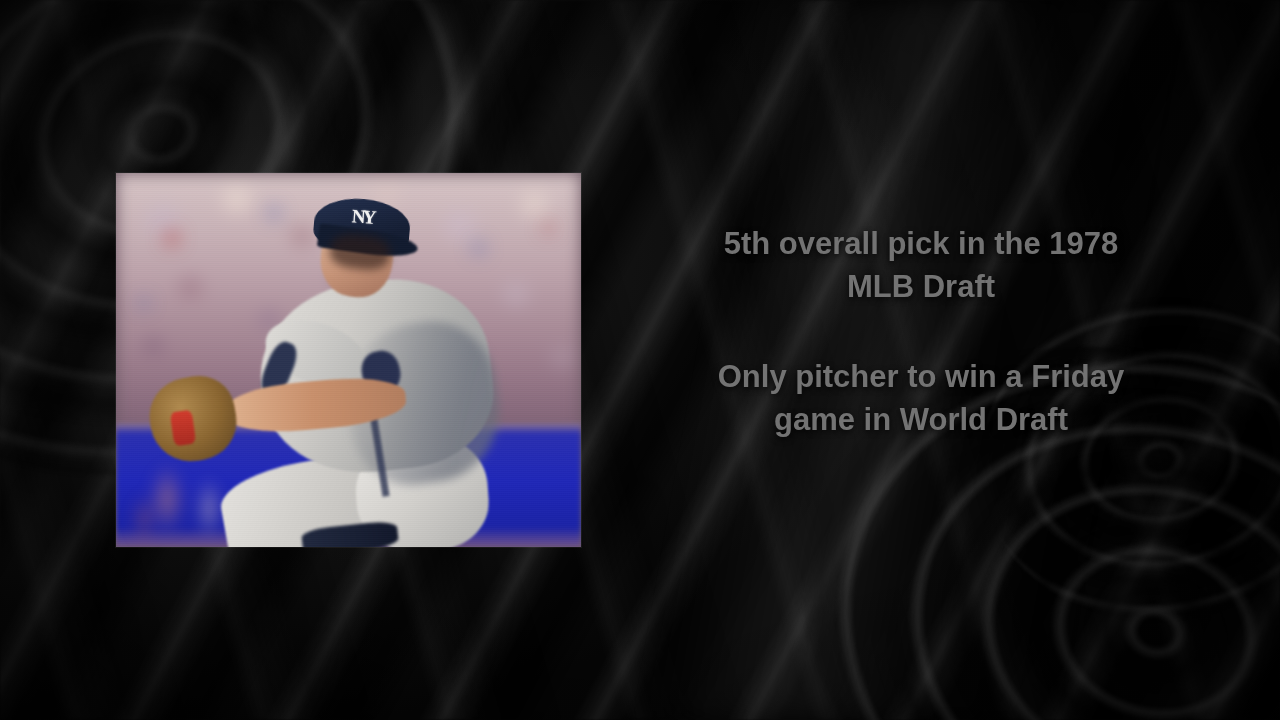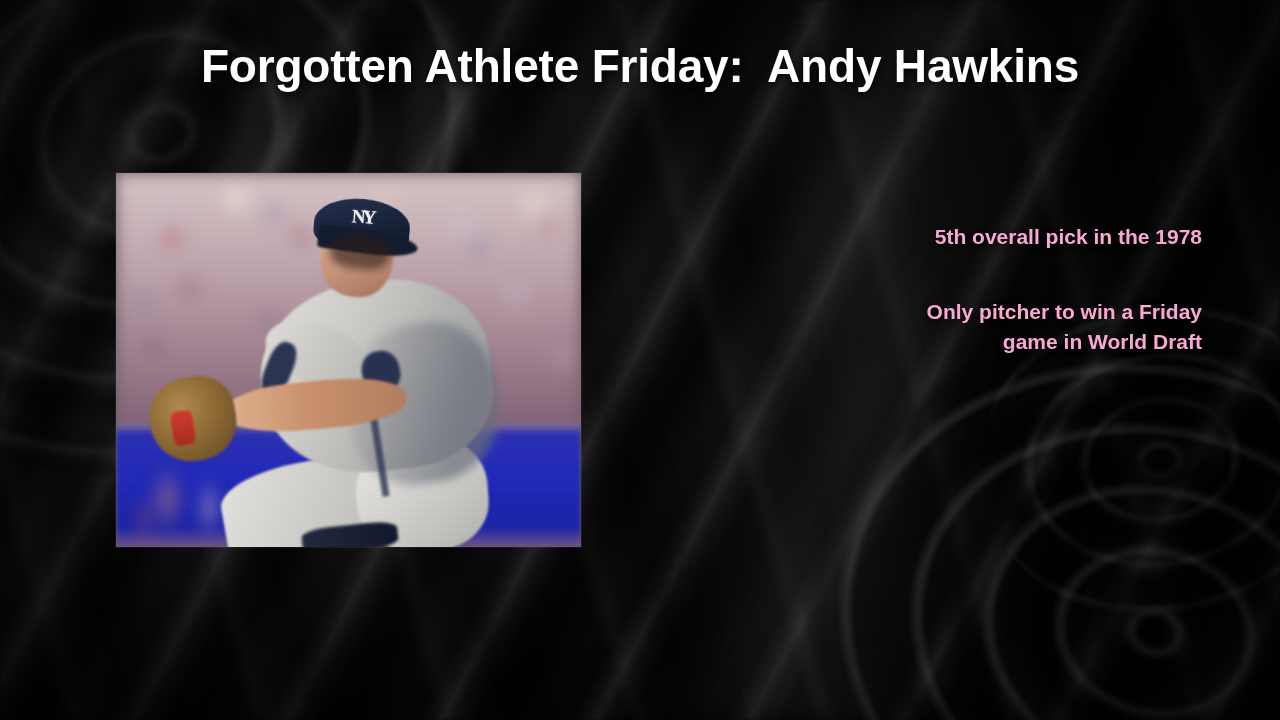--- a/index.html
+++ b/index.html
@@ -337,23 +337,23 @@
     background:
       repeating-linear-gradient(0deg, rgba(255,255,255,0.022) 0 1px, rgba(0,0,0,0.022) 1px 2px);
     opacity:0.6;
   }
 
   
   #body-text {
     position:absolute;
     left:640px; top:222px;
     width:562px;
-    text-align:right;
-    color:#f9a8d4;
-    font-size:21px;
+    text-align:center;
+    color:#737373;
+    font-size:31px;
     font-weight:bold;
     line-height:1.40;
     text-shadow:0 2px 6px rgba(0,0,0,0.8);
   }
   #body-text .para { margin:0; }
   #body-text .spacer { height:46px; }
 </style>
 </head>
 <body>
 
@@ -361,21 +361,20 @@
 
   <div class="bg-layer bg-base"></div>
   <div class="bg-layer bg-folds"></div>
   <div class="bg-layer bg-folds2"></div>
   <div class="bg-layer bg-rings-tl"></div>
   <div class="bg-layer bg-rings-mr"></div>
   <div class="bg-layer bg-rings-br"></div>
   <div class="bg-layer bg-sheen"></div>
   <div class="bg-layer bg-vignette"></div>
 
-  <h1 id="title">Forgotten Athlete Friday:  Andy Hawkins</h1>
 
   <div id="photo-frame">
     <div class="ph ph-crowd"></div>
     <div class="ph ph-crowd-accent"></div>
     <div class="ph ph-wall"></div>
     <div class="ph ph-wall-figs"></div>
 
     <div class="ph ph-leg"></div>
     <div class="ph ph-knee"></div>
     <div class="ph ph-shoe"></div>
@@ -391,18 +390,19 @@
     <div class="ph ph-head"></div>
     <div class="ph ph-cap"></div>
     <div class="ph ph-brim"></div>
     <div class="ph ph-ny">NY</div>
     <div class="ph ph-eyeshade"></div>
     <div class="ph ph-grain"></div>
   </div>
 
   <div id="body-text">
     <p class="para">5th overall pick in the 1978</p>
+    <p class="para">MLB Draft</p>
     <div class="spacer"></div>
     <p class="para">Only pitcher to win a Friday</p>
     <p class="para">game in World Draft</p>
   </div>
 
 </div>
 
 </body></html>

